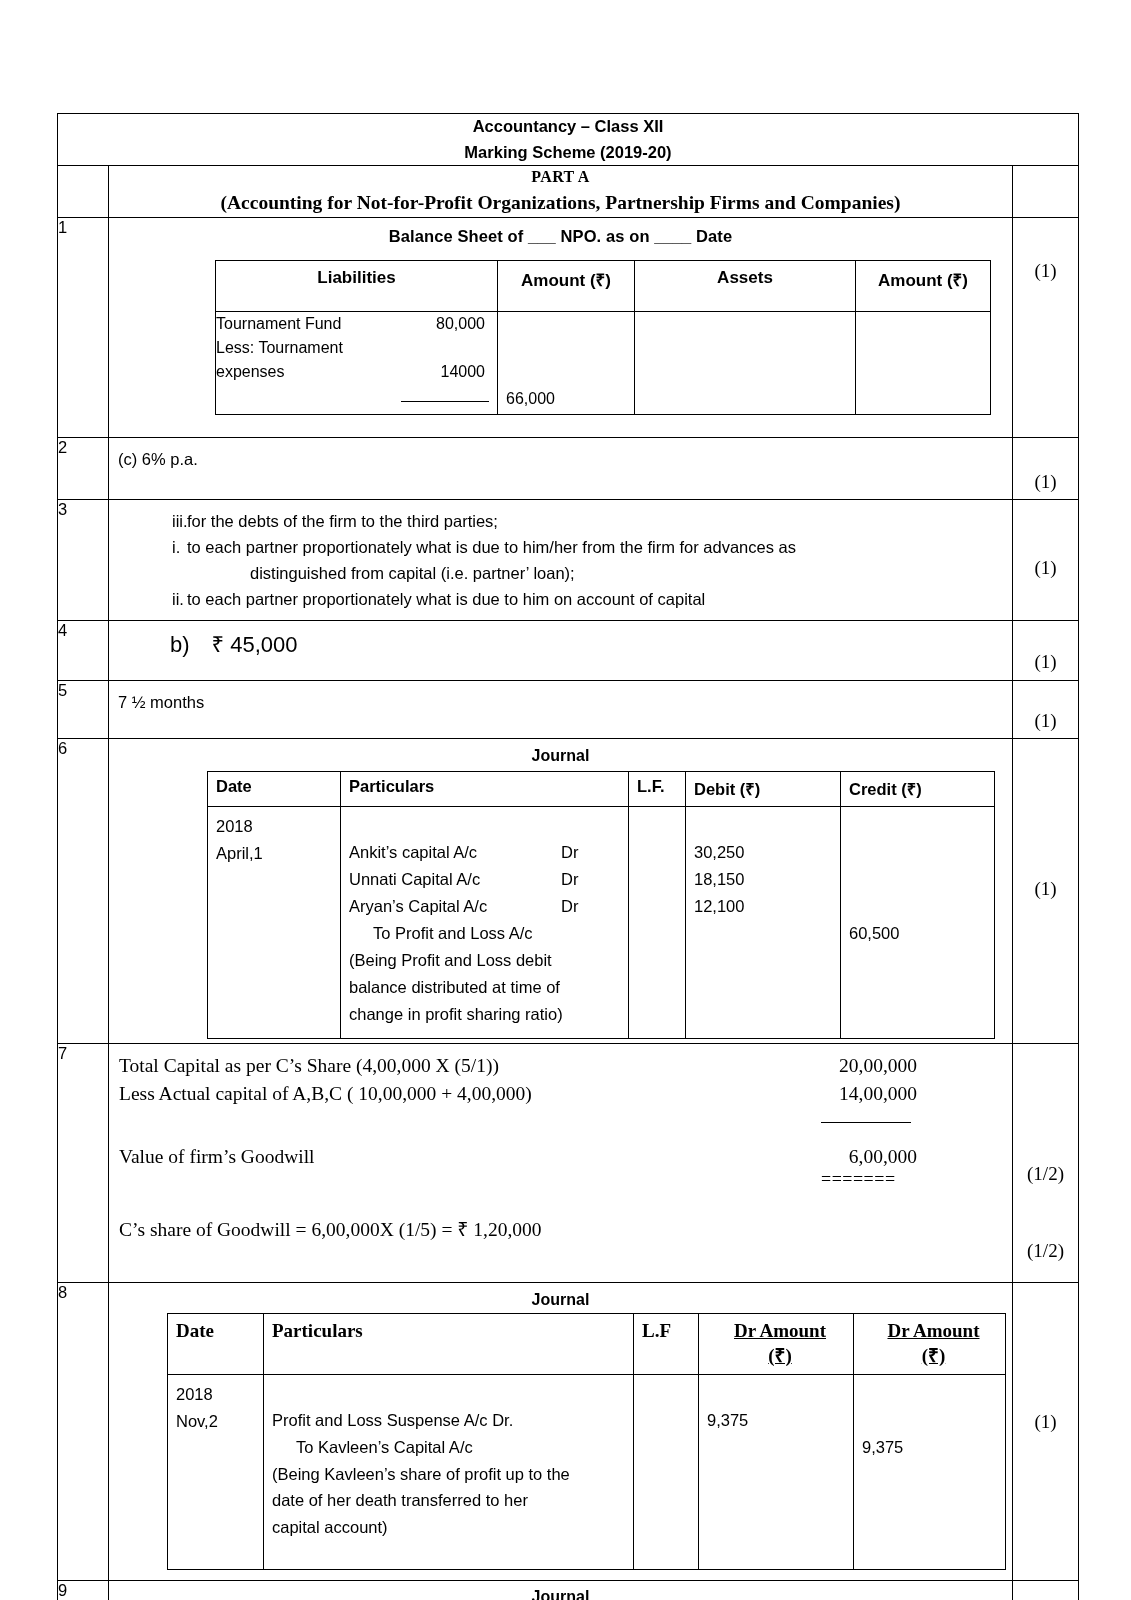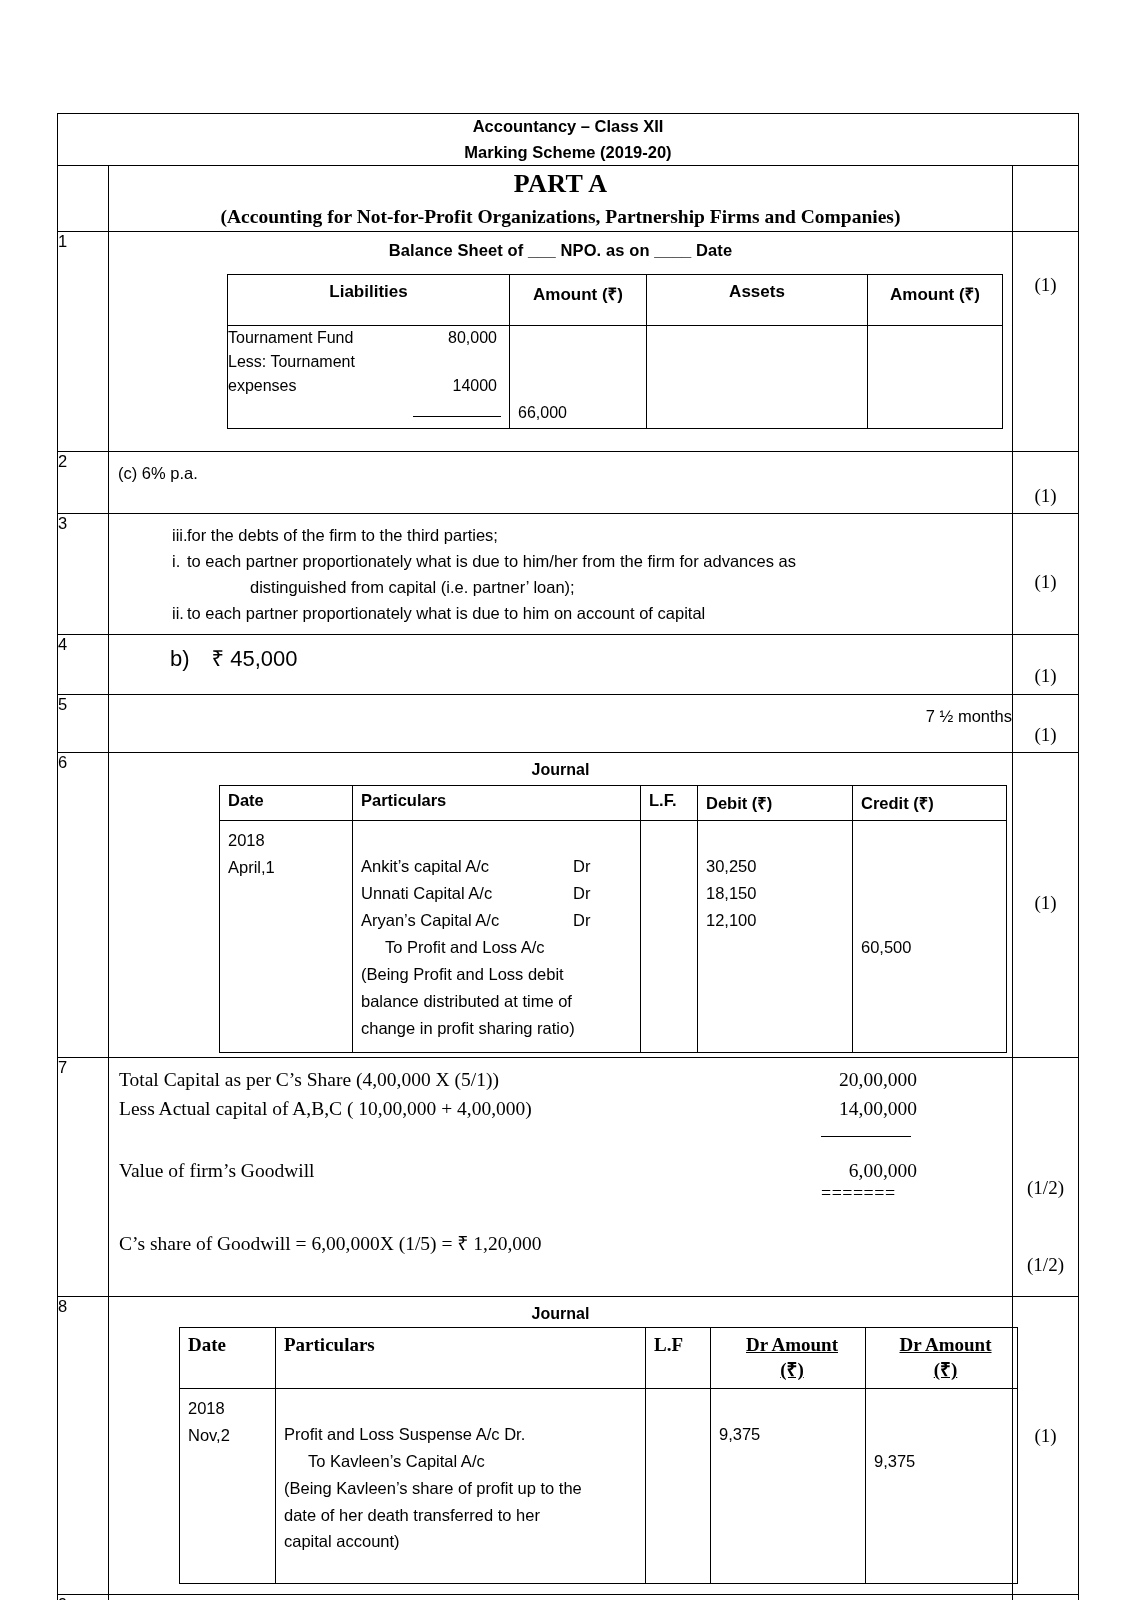--- a/index.html
+++ b/index.html
@@ -43,21 +43,21 @@
     line-height: 1.55;
     font-family: "Liberation Sans", sans-serif;
   }
   .part-cell {
     text-align: center;
     font-family: "Liberation Serif", serif;
     font-weight: bold;
     line-height: 1.42;
     padding: 6px 4px 7px 4px;
   }
-  .part-a   { font-size: 26px; letter-spacing: .4px; }
+  .part-a   { font-size: 16px; letter-spacing: .4px; }
   .part-sub { font-size: 19.5px; }
 
   
   .qnum {
     font-size: 16.5px;
     padding: 5px 0 0 7px;
     font-family: "Liberation Sans", sans-serif;
     line-height: 1.2;
   }
   .mark {
@@ -74,21 +74,20 @@
     text-align: center;
     font-weight: bold;
     font-size: 16.5px;
     padding: 9px 0 0 0;
     letter-spacing: .1px;
   }
   .inner-tbl {
     border-collapse: collapse;
     table-layout: fixed;
     font-size: 16px;
-    margin-left: 12px;
   }
   .inner-tbl td, .inner-tbl th {
     border: 1.5px solid #000;
     padding: 0;
     vertical-align: top;
   }
   .bs-wrap { padding: 14px 0 22px 106px; }
   .bs-tbl { width: 775px; }
   .bs-tbl .h {
     text-align: center;
@@ -113,21 +112,21 @@
   }
   .bs-amt2 { padding: 78px 0 6px 8px; }
 
   
   .simple {
     font-size: 16.5px;
     padding: 9px 0 0 9px;
     line-height: 1.5;
   }
   .h-q2 { height: 52px; }
-  .h-q5 { height: 48px; text-align: right; }
+  .h-q5 { height: 48px; }
 
   
   .q3 { padding: 8px 0 8px 0; font-size: 16.5px; line-height: 1.58; }
   .q3 .row { display: flex; }
   .q3 .rn  { width: 78px; padding-left: 63px; box-sizing: border-box; }
   .q3 .rt  { flex: 1; padding-right: 12px; }
   .q3 .cont { padding-left: 141px; }
 
   
   .q4 {

